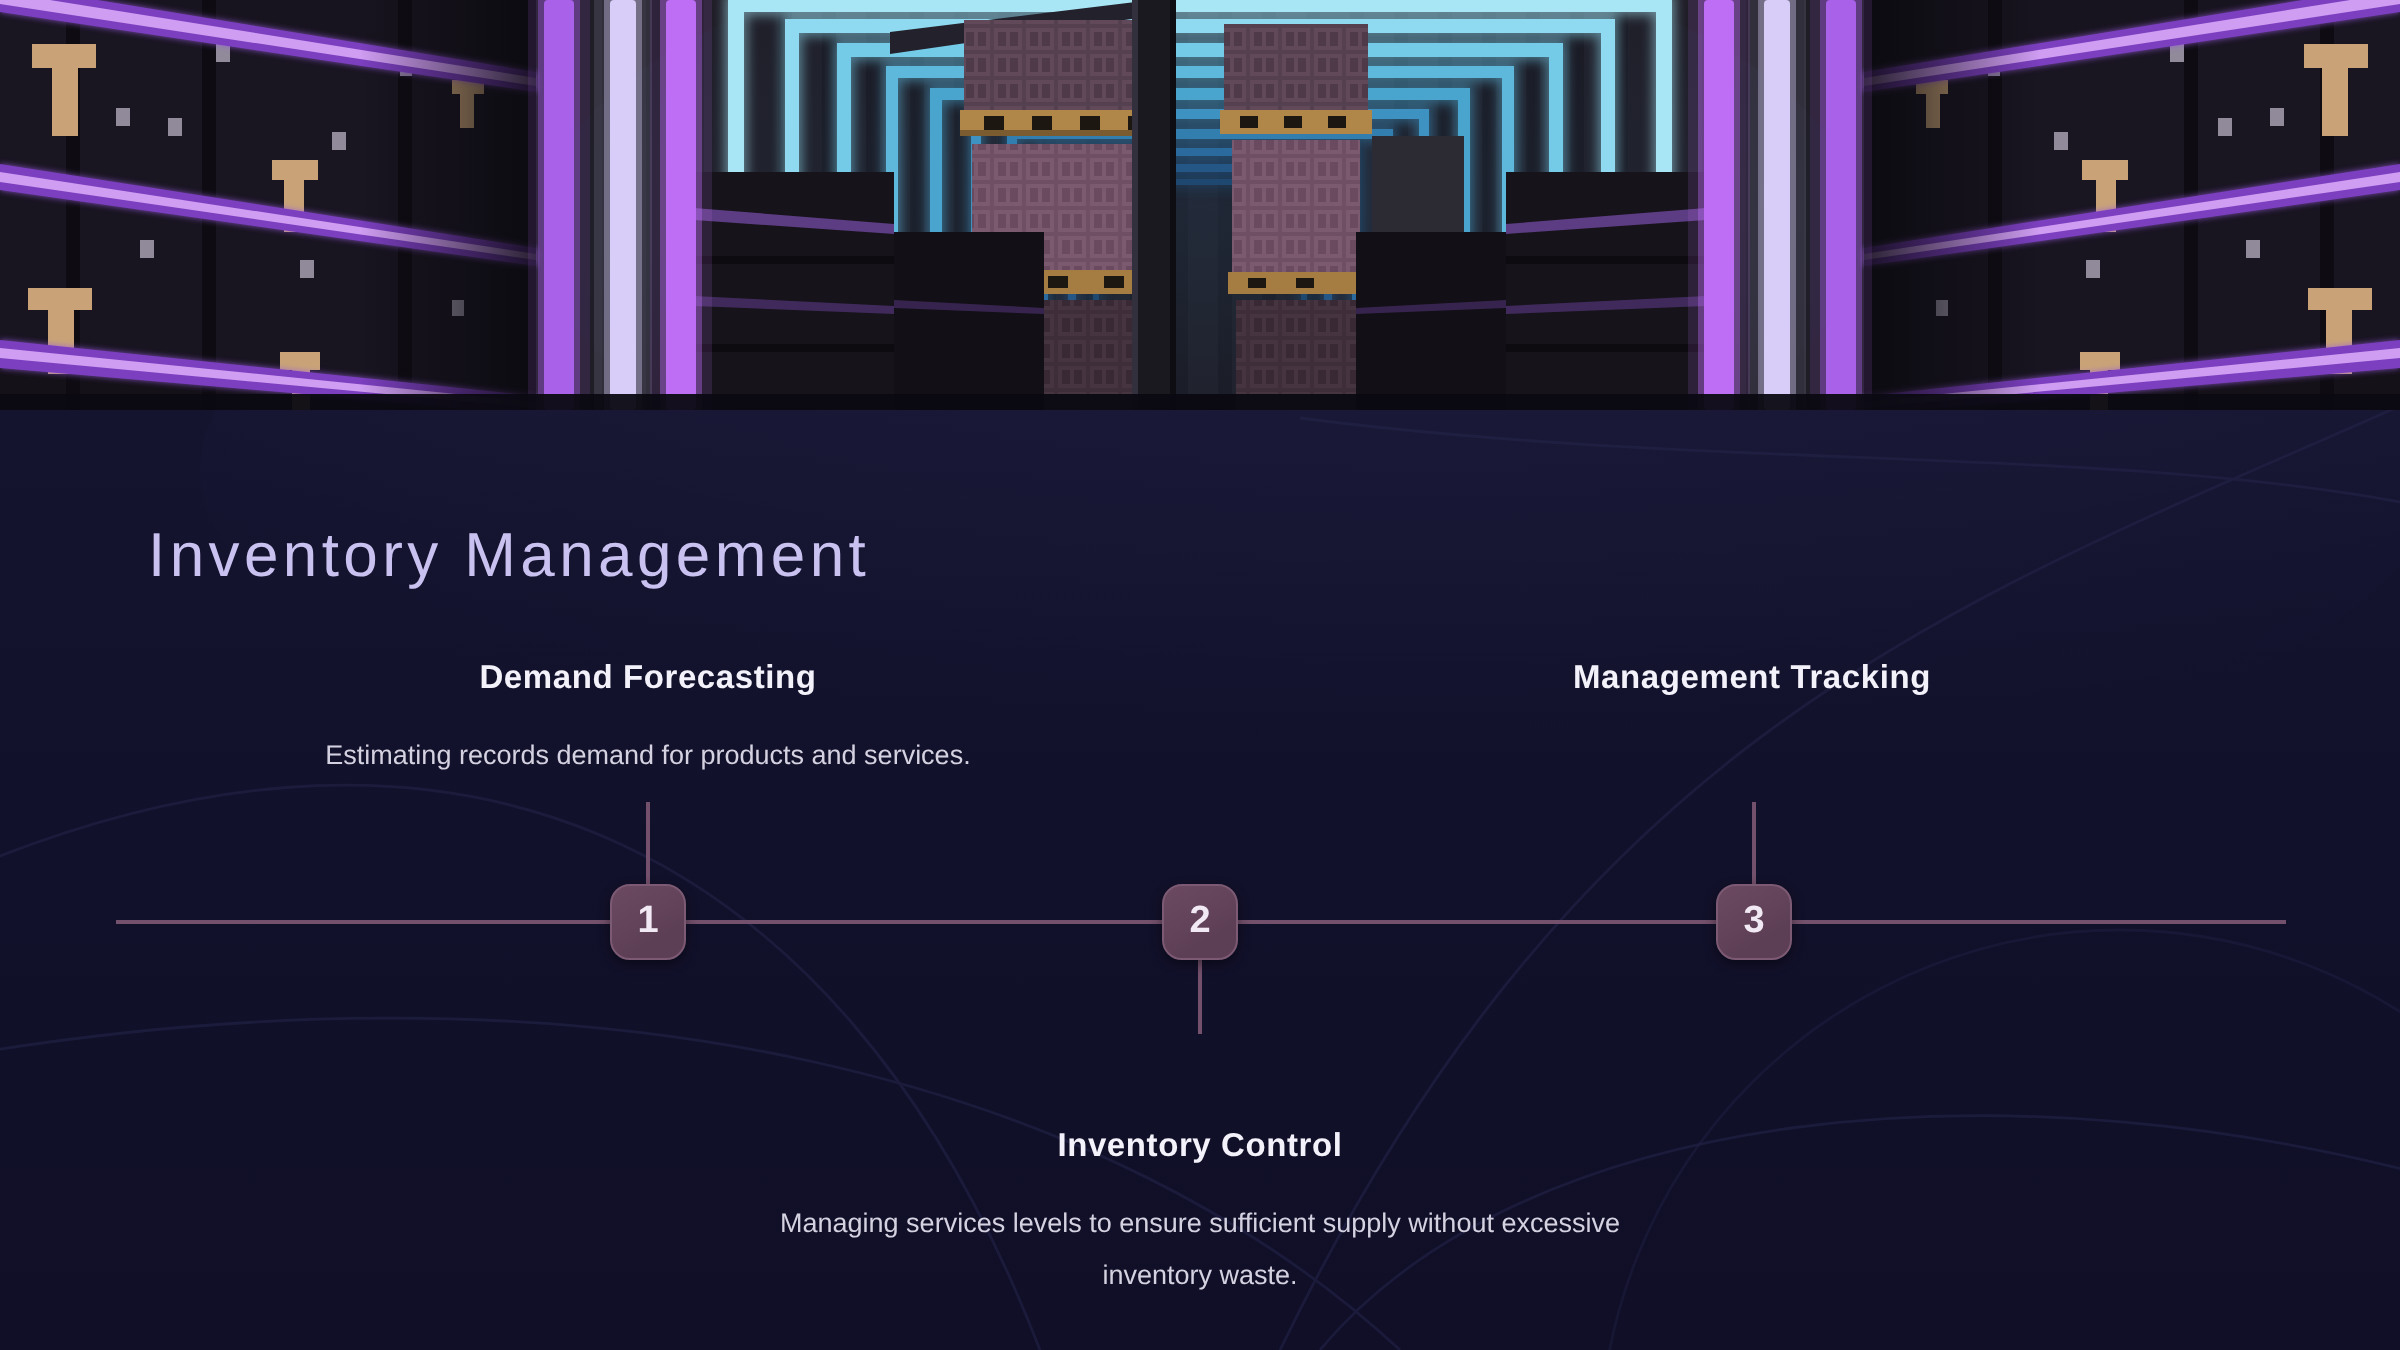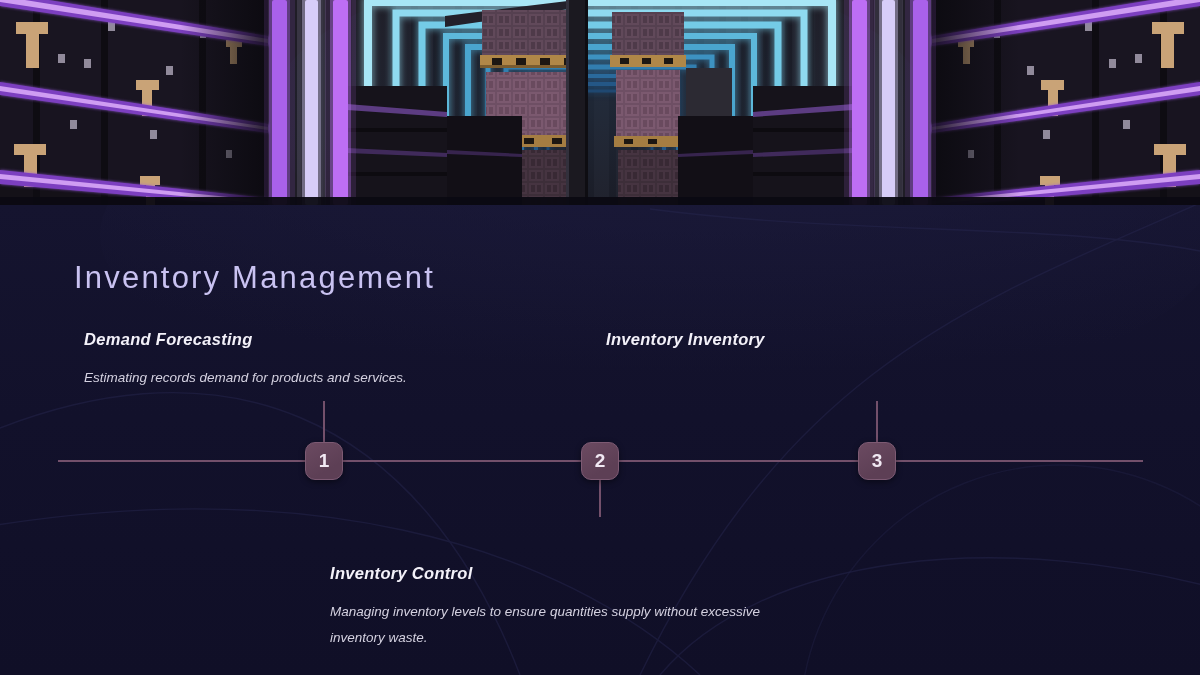--- a/index.html
+++ b/index.html
@@ -36,21 +36,21 @@
   .tl-node{
     position:absolute;top:442px;width:38px;height:38px;border-radius:10px;
     background:linear-gradient(150deg,#6b4a61 0%,var(--node-fill,#5d3f55) 70%);
     border:1px solid var(--node-border,#7d5a73);
     box-sizing:border-box;
     display:flex;align-items:center;justify-content:center;
     color:#f1e9f3;font-size:19px;font-weight:700;
     box-shadow:0 2px 6px rgba(0,0,0,.45);
   }
   .node-1{left:305px;}  .node-2{left:581px;}  .node-3{left:858px;}
-  .tl-item{position:absolute;font-style:italic;}
+  .tl-item{position:absolute;text-align:center;}
   .item-1{left:84px;width:480px;top:330px;}
   .item-3{left:606px;width:540px;top:330px;}
   .item-2{left:330px;width:540px;top:564px;}
   .tl-item h3{
     margin:0;font-size:16.5px;font-weight:700;letter-spacing:.3px;
     color:var(--heading-color,#f3f1f9);
   }
   .tl-item .desc{
     margin-top:16px;font-size:13.5px;line-height:26px;
     color:var(--body-color,#d4d1e0);
@@ -271,27 +271,27 @@
   <div>
 
     <div class="tl-item item-1">
       <h3>Demand Forecasting</h3>
       <div class="desc">
         <span>Estimating records demand for products and services.</span>
       </div>
     </div>
 
     <div class="tl-item item-3">
-      <h3>Inventory Inventory</h3>
+      <h3>Management Tracking</h3>
     </div>
 
     <div class="tl-item item-2">
       <h3>Inventory Control</h3>
       <div class="desc">
-        <span>Managing inventory levels to ensure quantities supply without excessive</span>
+        <span>Managing services levels to ensure sufficient supply without excessive</span>
         <span>inventory waste.</span>
       </div>
     </div>
 
     <div class="tl-connector conn-1"></div>
     <div class="tl-connector conn-3"></div>
     <div class="tl-line"></div>
     <div class="tl-connector conn-2"></div>
 
     <div class="tl-node node-1">

